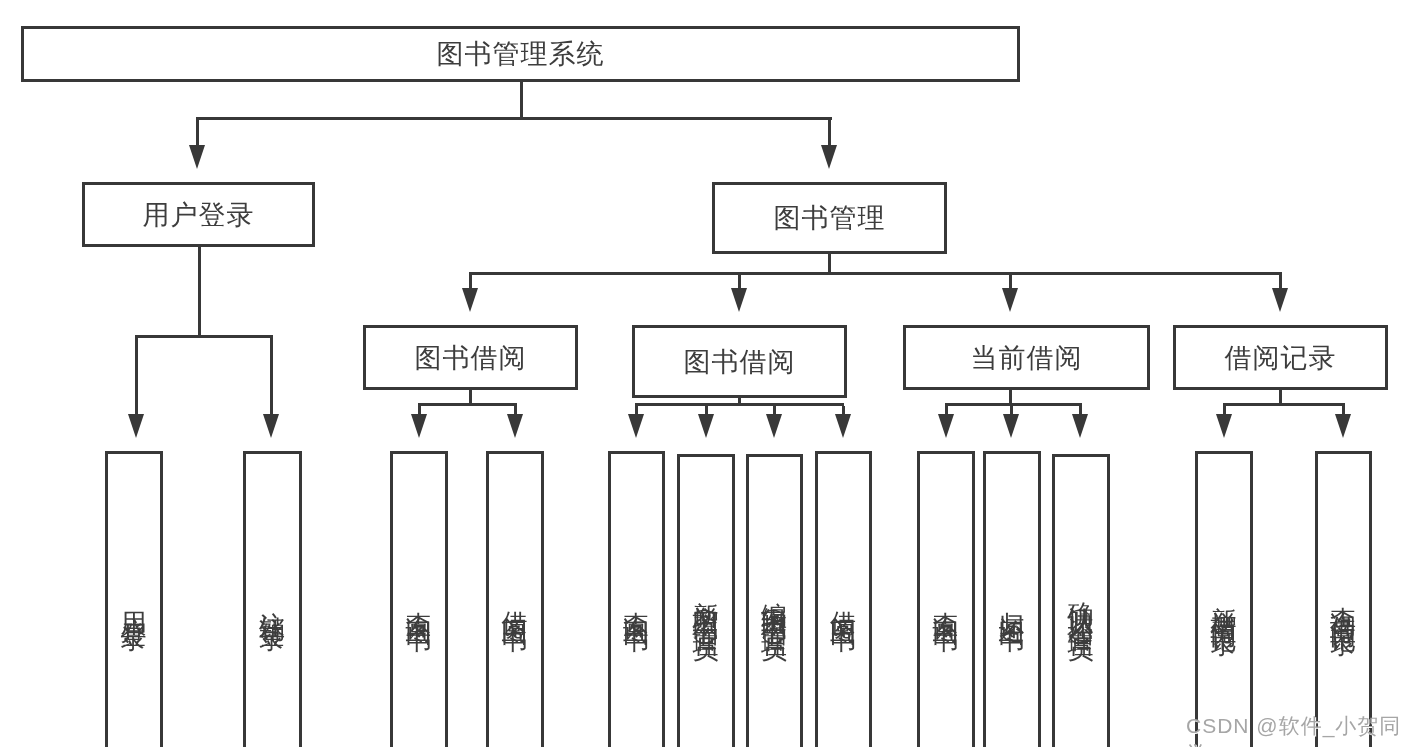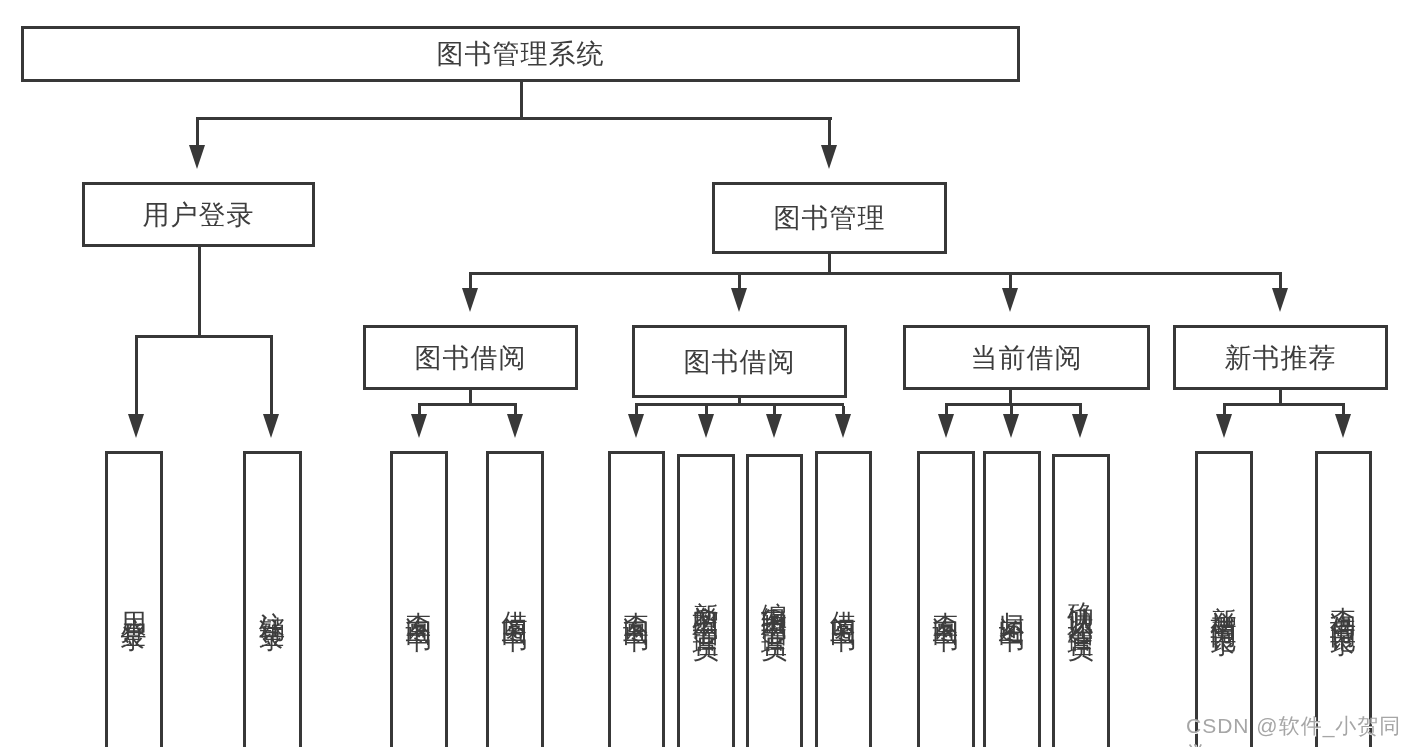--- a/index.html
+++ b/index.html
@@ -95,21 +95,21 @@
   <div class="arrow" style="left:1335px;top:414px"></div>
 
   <div class="box" style="left:21px;top:13px;width:999px;height:56px">图书管理系统</div>
 
   <div class="box" style="left:82px;top:169px;width:233px;height:65px">用户登录</div>
   <div class="box" style="left:712px;top:169px;width:235px;height:72px">图书管理</div>
 
   <div class="box" style="left:363px;top:312px;width:215px;height:65px">图书借阅</div>
   <div class="box" style="left:632px;top:312px;width:215px;height:73px">图书借阅</div>
   <div class="box" style="left:903px;top:312px;width:247px;height:65px">当前借阅</div>
-  <div class="box" style="left:1173px;top:312px;width:215px;height:65px">新书推荐</div>
+  <div class="box" style="left:1173px;top:312px;width:215px;height:65px">借阅记录</div>
 
   <div class="box vbox" style="left:105px;top:438px;width:58px;height:299px">
     <span class="vtext">用户登录</span>
   </div>
   <div class="box vbox" style="left:243px;top:438px;width:59px;height:299px">
     <span class="vtext">注销登录</span>
   </div>
 
   <div class="box vbox" style="left:390px;top:438px;width:58px;height:299px">
     <span class="vtext">查询图书</span>

